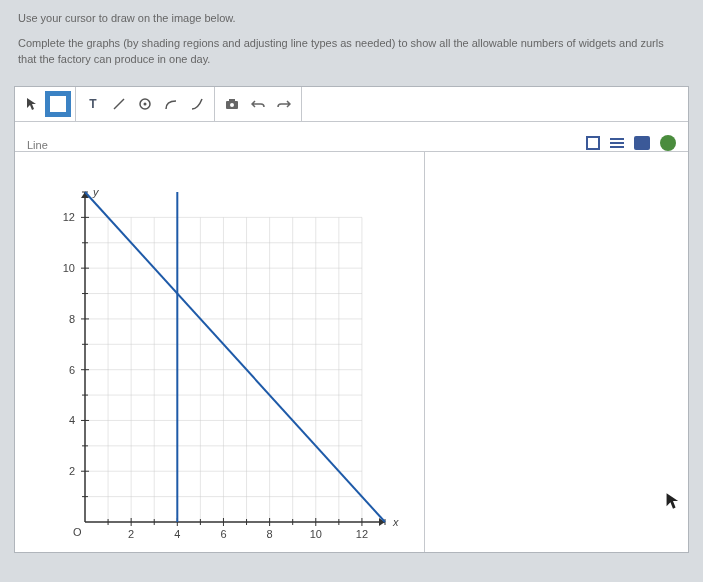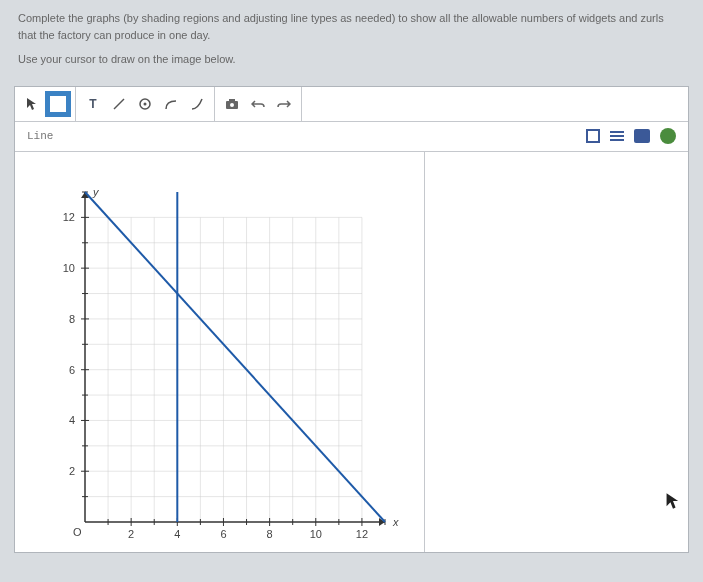--- a/index.html
+++ b/index.html
@@ -47,25 +47,24 @@
       font-size: 12px;
     }
     .tool-btn.selected {
       background: #3b82c4;
       color: #fff;
     }
     .secondary-bar {
       height: 30px;
       border-bottom: 1px solid #c5c8cd;
       display: flex;
-      align-items: center;
+      align-items: flex-end;
       padding-left: 12px;
       color: #777;
       font-size: 11px;
-      font-family: Liberation Mono, monospace;
     }
     .secondary-right {
       margin-left: auto;
       display: flex;
       gap: 10px;
       padding-right: 12px;
       align-items: center;
     }
     .sq-icon { width: 14px; height: 14px; border: 2px solid #3b5998; }
     .lines-icon { display: flex; flex-direction: column; gap: 2px; }
@@ -97,22 +96,22 @@
     .axis-line { stroke: #333; stroke-width: 1.5; }
     .tick-line { stroke: #333; stroke-width: 1; }
     .data-line { stroke: #1e5aa8; stroke-width: 2; fill: none; }
     .axis-label { font-size: 11px; fill: #444; }
     .origin-label { font-size: 11px; fill: #444; }
   </style>
 </head>
 <body>
 
 <div class="question-text">
+  <p>Use your cursor to draw on the image below.</p>
   <p>Complete the graphs (by shading regions and adjusting line types as needed) to show all the allowable numbers of widgets and zurls that the factory can produce in one day.</p>
-  <p>Use your cursor to draw on the image below.</p>
 </div>
 
 <div class="editor-container">
   <div class="toolbar">
     <div class="tool-group">
       <div class="tool-btn">
         <svg width="12" height="14" viewBox="0 0 12 14">
             <path d="M1 1 L1 11 L4 8 L6 13 L8 12 L6 7 L10 7 Z" fill="#444"></path>
           </svg>
       </div>

